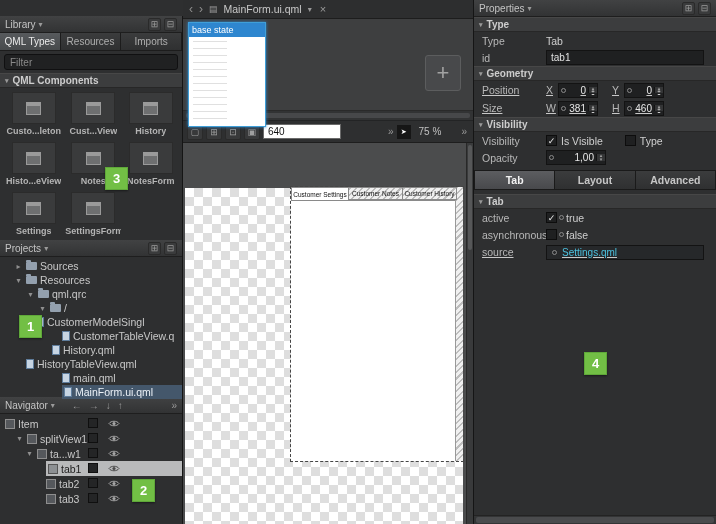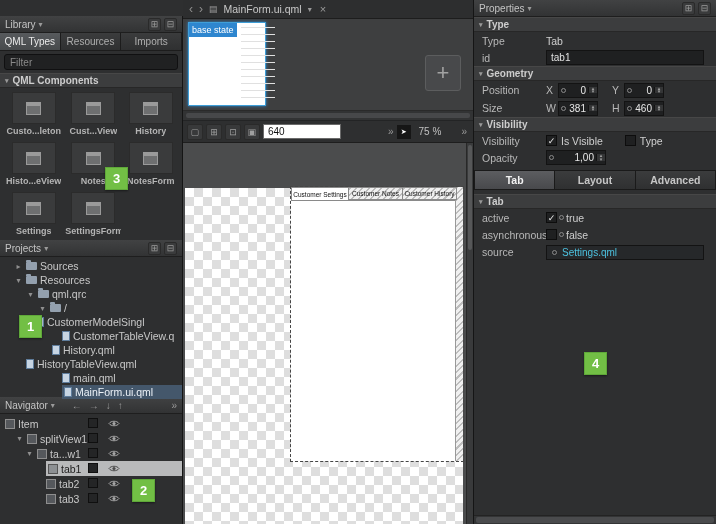--- a/index.html
+++ b/index.html
@@ -63,22 +63,22 @@
 
   
   .center-panel { position:absolute; left:183px; top:0; width:290px; height:524px; background:#2e2f30; }
   .doc-bar { height:19px; display:flex; align-items:center; gap:6px; padding:0 6px; background:#2d2e2f;
     border-bottom:1px solid #1d1d1d; font-size:10.5px; color:#c9c9c9; }
   .nav-arrow { color:#8f8f8f; font-size:12px; line-height:10px; }
   .doc-icon { font-size:9px; color:#9a9a9a; }
   .doc-caret { font-size:8px; color:#9a9a9a; }
   .doc-close { margin-left:2px; color:#9a9a9a; font-size:11px; }
   .states { height:92px; background:#3e3f40; border-bottom:1px solid #2a2a2a; position:relative; padding:3px 5px; }
-  .state-card { width:78px; height:84px; border:1px solid #3f9fd8; box-shadow:0 0 3px #2e86cf; background:#fff;
-    display:flex; flex-direction:row; }
+  .state-card { width:78px; height:105px; border:1px solid #3f9fd8; box-shadow:0 0 3px #2e86cf; background:#fff;
+    display:flex; flex-direction:column; }
   .state-title { height:14px; background:#2e86cf; color:#fff; font-size:9px; display:flex; align-items:center; padding:0 3px; overflow:hidden; }
   .state-thumb { flex:1; background:#fff; position:relative; }
   .state-thumb::before { content:""; position:absolute; left:4px; top:4px; width:34px; bottom:6px;
     background:repeating-linear-gradient(#e0e0e0 0 1px, transparent 1px 7px); }
   .add-state-btn { position:absolute; right:12px; top:36px; width:36px; height:36px; background:#48494b;
     border:1px solid #5c5d5e; border-radius:3px; color:#a2a2a2; font-size:22px; display:flex; align-items:center; justify-content:center; }
   .hstrip { height:10px; background:#323334; border-bottom:1px solid #232425; padding:2px 3px; }
   .hthumb { height:100%; background:#47484a; border-radius:2px; }
   .fe-toolbar { height:22px; background:#2e2f30; border-bottom:1px solid #1e1e1e; display:flex; align-items:center;
     gap:3px; padding:0 4px; font-size:10px; color:#c0c0c0; }
@@ -103,21 +103,21 @@
   .form-body { position:absolute; left:0; right:8px; top:13px; bottom:0; background:#fff; border-top:1px solid #8a8a8a; }
   .form-right-hatch { position:absolute; top:0; bottom:0; right:0; width:8px;
     background:repeating-linear-gradient(135deg,#bdbdbd 0 1.5px,#f0f0f0 1.5px 4.5px); border-left:1px solid #999; }
   .canvas-scroll { position:absolute; top:143px; bottom:0; right:0; width:7px; background:#393a3b; border-left:1px solid #282828; }
   .canvas-scroll .vthumb { position:absolute; top:2px; left:1px; right:1px; height:105px; background:#565758; border-radius:2px; }
 
   
   .right-panel { position:absolute; left:473px; top:0; width:243px; height:524px; background:#2e2f30;
     border-left:1px solid #151515; display:flex; flex-direction:column; }
   .prop-row { display:flex; align-items:center; height:17px; padding:0 8px; flex-shrink:0; font-size:10.5px; }
-  .prop-row.tall { height:18px; }
+  .prop-row.tall { height:18px;text-decoration:underline; }
   .prop-label { width:64px; color:#b8b8b8; flex-shrink:0; overflow:hidden; white-space:nowrap; }
   .xy-label { width:12px; color:#b8b8b8; flex-shrink:0; }
   .spin { display:flex; align-items:center; width:40px; height:15px; background:#1f2021; border:1px solid #131313; flex-shrink:0; }
   .spin-val { flex:1; text-align:right; font-size:10px; color:#e8e8e8; padding-right:2px; overflow:hidden; }
   .spin-arrows { display:flex; flex-direction:column; width:9px; background:#343536; border-left:1px solid #131313; }
   .spin-arrows i { font-style:normal; font-size:5px; line-height:3.4px; color:#9f9f9f; text-align:center; }
   .bind-dot { width:5px; height:5px; border:1px solid #8a8a8a; border-radius:50%; flex-shrink:0; margin:0 2px; }
   .pcb { width:11px; height:11px; background:#1f2021; border:1px solid #0d0d0d; color:#ececec; font-size:9px;
     line-height:10px; text-align:center; flex-shrink:0; }
   .id-input { width:158px; height:15px; background:#1f2021; border:1px solid #131313; color:#e0e0e0;

